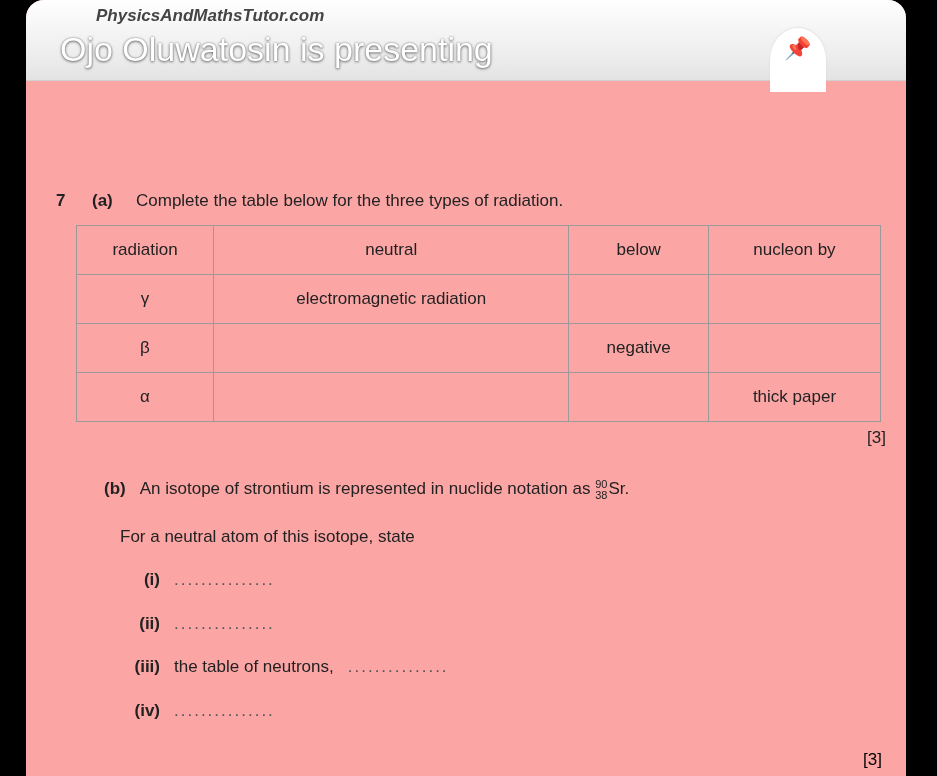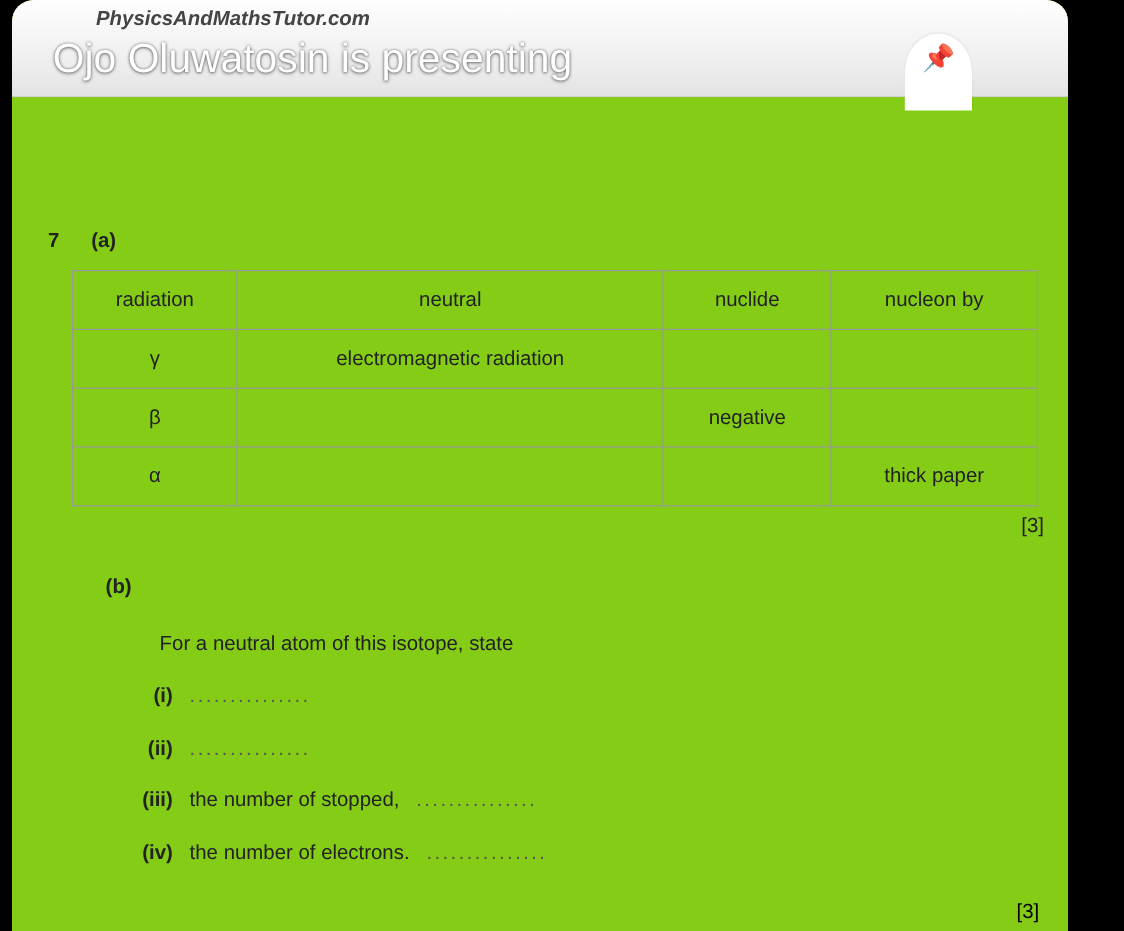--- a/index.html
+++ b/index.html
@@ -1,17 +1,17 @@
 <!DOCTYPE html>
 <html><head>
 <meta charset="utf-8">
 <style>
   html,body{margin:0;padding:0;background:#000;font-family:Arial,Helvetica,sans-serif;}
   .stage{width:937px;height:776px;background:#000;position:relative;overflow:hidden;}
-  .sheet{position:absolute;left:10px;top:0;width:880px;height:776px;background:#84cc16;border-radius:18px 18px 0 0;box-shadow:0 0 4px rgba(0,0,0,.4);}
+  .sheet{position:absolute;left:26px;top:0;width:880px;height:776px;background:#fca5a5;border-radius:18px 18px 0 0;box-shadow:0 0 4px rgba(0,0,0,.4);}
   .hdr{position:relative;height:80px;border-bottom:1px solid #d0d0d0;
        background:linear-gradient(#fefefe,#ededed 70%,#e3e3e3);border-radius:18px 18px 0 0;}
   .watermark{position:absolute;left:70px;top:6px;font-style:italic;font-weight:bold;color:#444;font-size:17px;}
   .presenting{position:absolute;left:34px;top:30px;font-size:34px;font-weight:500;color:#fff;
               text-shadow:0 1px 3px rgba(0,0,0,.5),0 0 2px rgba(0,0,0,.4);text-align:right;}
   .pinwrap{position:absolute;right:80px;top:28px;width:56px;height:56px;border-radius:50% 50% 0 0;background:#fff;
            display:flex;align-items:flex-start;justify-content:center;padding-top:8px;box-shadow:0 -1px 2px rgba(0,0,0,.08);}
   .pin{font-size:22px;color:#1a1a1a;}
   .body{padding:110px 30px 0 30px;color:#222;font-size:17px;}
   .qrow{display:flex;gap:16px;margin-bottom:14px;}
@@ -43,28 +43,29 @@
       <div class="pinwrap">
         <span class="pin">📌</span>
       </div>
     </div>
 
     <div class="body">
 
       <div class="qrow">
         <div class="qnum">7</div>
         <div class="part">(a)</div>
+        <div>Complete the table below for the three types of radiation.</div>
       </div>
 
       <table class="rad">
         <tbody>
             <tr>
           <th class="col1">radiation</th>
           <th>neutral</th>
-          <th>nuclide</th>
+          <th>below</th>
           <th>nucleon by</th>
         </tr>
         <tr>
           <td>γ</td>
           <td>electromagnetic radiation</td>
           <td></td>
           <td></td>
         </tr>
         <tr>
           <td>β</td>
@@ -79,40 +80,46 @@
           <td>thick paper</td>
         </tr>
       </tbody>
         </table>
 
       <div class="marks">[3]</div>
 
       <div class="sec-b">
         <div style="display:flex;gap:14px;">
           <div style="font-weight:bold;">(b)</div>
+          <div>
+            <span>An isotope of strontium is represented in nuclide notation as </span>
+            <span class="frac">
+              <span class="t">90</span>
+              <span class="b">38</span>
+            </span><span>Sr.</span>
+          </div>
         </div>
 
-        <div style="margin-top:22px;margin-left:45px;">For a neutral atom of this isotope, state</div>
+        <div style="margin-top:22px;margin-left:16px;">For a neutral atom of this isotope, state</div>
 
         <div class="sub">
           <div class="subnum">(i)</div>
           <div class="dots">...............</div>
         </div>
         <div class="sub">
           <div class="subnum">(ii)</div>
           <div class="dots">...............</div>
         </div>
         <div class="sub">
           <div class="subnum">(iii)</div>
-          <div>the number of stopped,</div>
+          <div>the table of neutrons,</div>
           <div class="dots">...............</div>
         </div>
         <div class="sub">
           <div class="subnum">(iv)</div>
-          <div>the number of electrons.</div>
           <div class="dots">...............</div>
         </div>
       </div>
 
     </div>
     <div class="marks2">[3]</div>
   </div>
 </div>
 
 </body></html>

